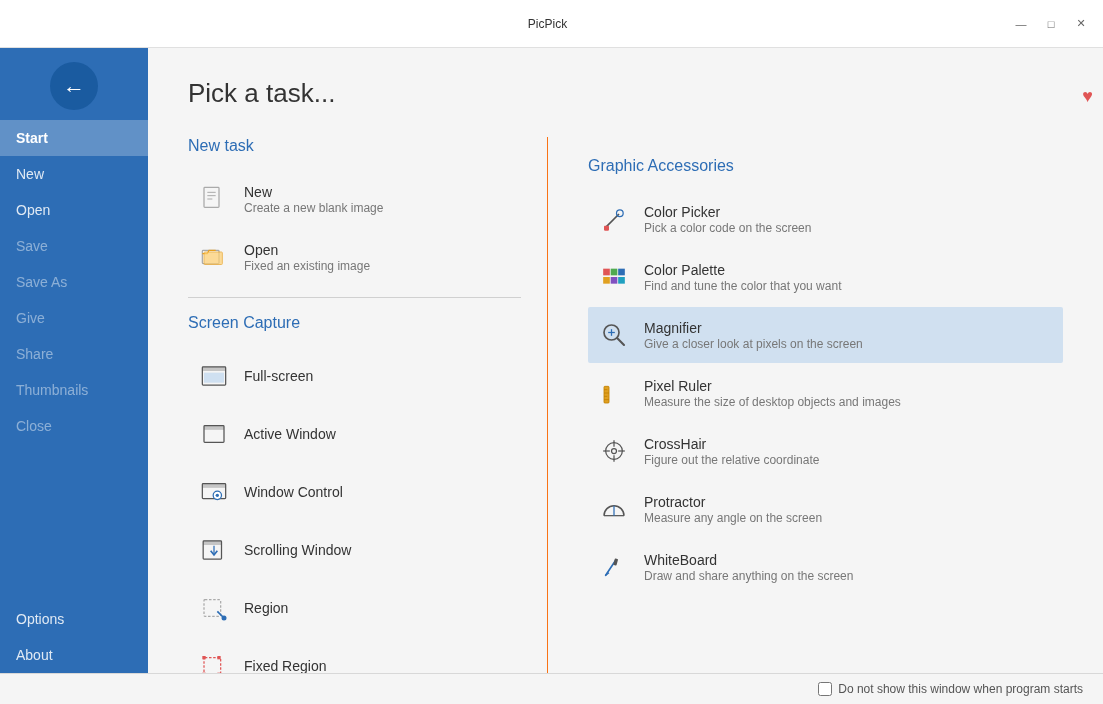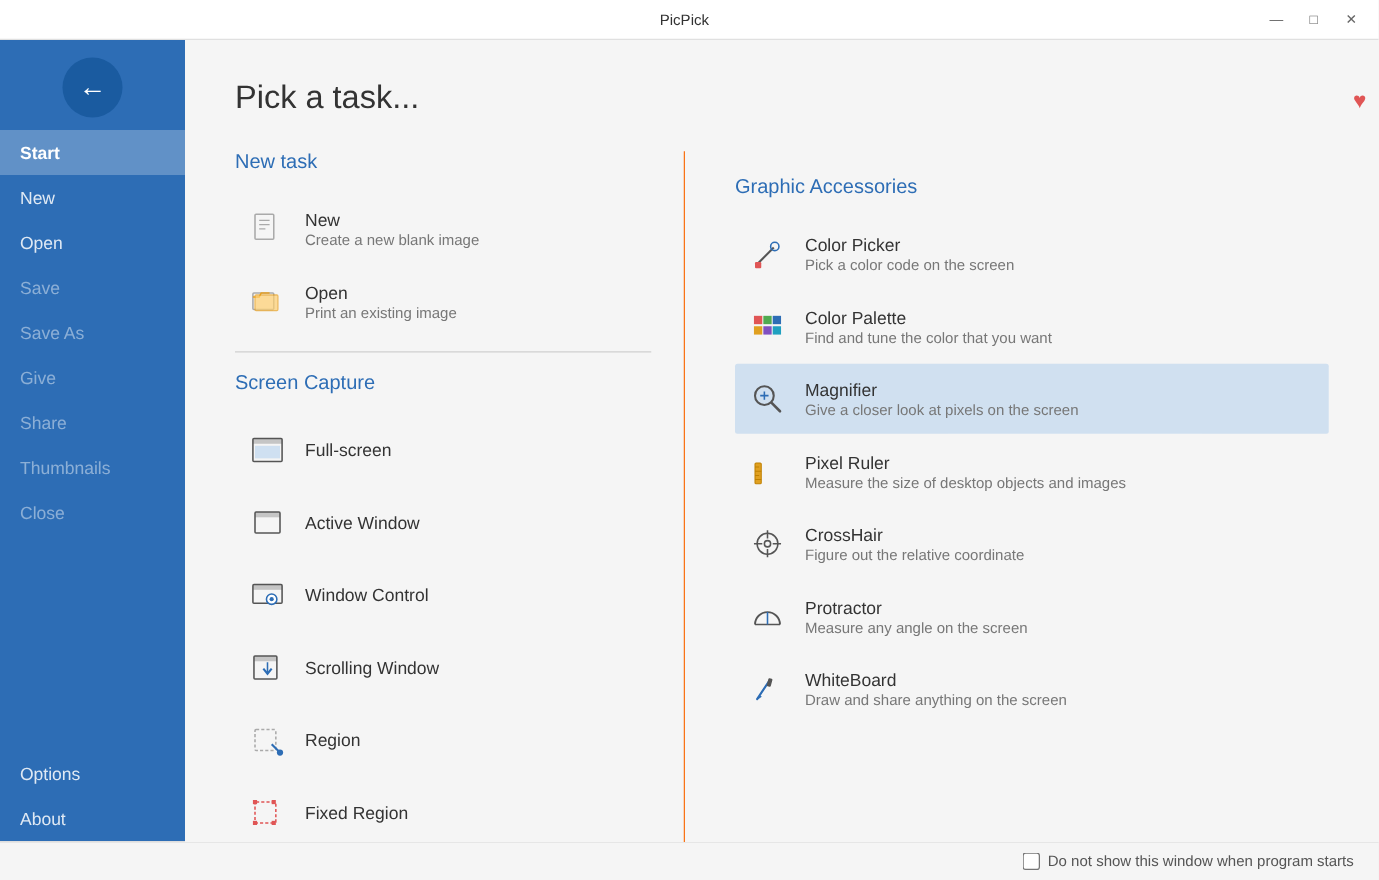--- a/index.html
+++ b/index.html
@@ -1,21 +1,21 @@
 <!DOCTYPE html>
 <html><head>
   <meta charset="utf-8">
   <style>
     * { margin: 0; padding: 0; box-sizing: border-box; }
     body { font-family: 'Segoe UI', Arial, sans-serif; background: #f0f0f0; width: 1103px; height: 704px; overflow: hidden; display: flex; flex-direction: column; }
 
     
     .title-bar {
       background: #fff;
-      height: 32px;
+      height: 48px;
       display: flex;
       align-items: center;
       justify-content: space-between;
       padding: 0 8px;
       border-bottom: 1px solid #e0e0e0;
       flex-shrink: 0;
     }
     .title-bar-title {
       flex: 1;
       text-align: center;
@@ -260,21 +260,21 @@
         <div class="task-item">
           <div class="task-icon">
             <svg class="icon-svg" viewBox="0 0 36 36" xmlns="http://www.w3.org/2000/svg">
               <rect x="4" y="10" width="20" height="16" rx="1" fill="none" stroke="#aaa" stroke-width="1.5"></rect>
               <path d="M4 14 L10 14 L12 10 L20 10" fill="none" stroke="#e8a020" stroke-width="1.5"></path>
               <rect x="6" y="12" width="22" height="15" rx="1" fill="#ffd070" stroke="#e8a020" stroke-width="1.2" opacity="0.7"></rect>
             </svg>
           </div>
           <div class="task-text">
             <div class="task-name">Open</div>
-            <div class="task-desc">Print an existing image</div>
+            <div class="task-desc">Fixed an existing image</div>
           </div>
         </div>
 
         <hr class="left-divider">
 
         <div class="section-title">Screen Capture</div>
 
         <div class="task-item">
           <div class="task-icon">
             <svg class="icon-svg" viewBox="0 0 36 36" xmlns="http://www.w3.org/2000/svg">

